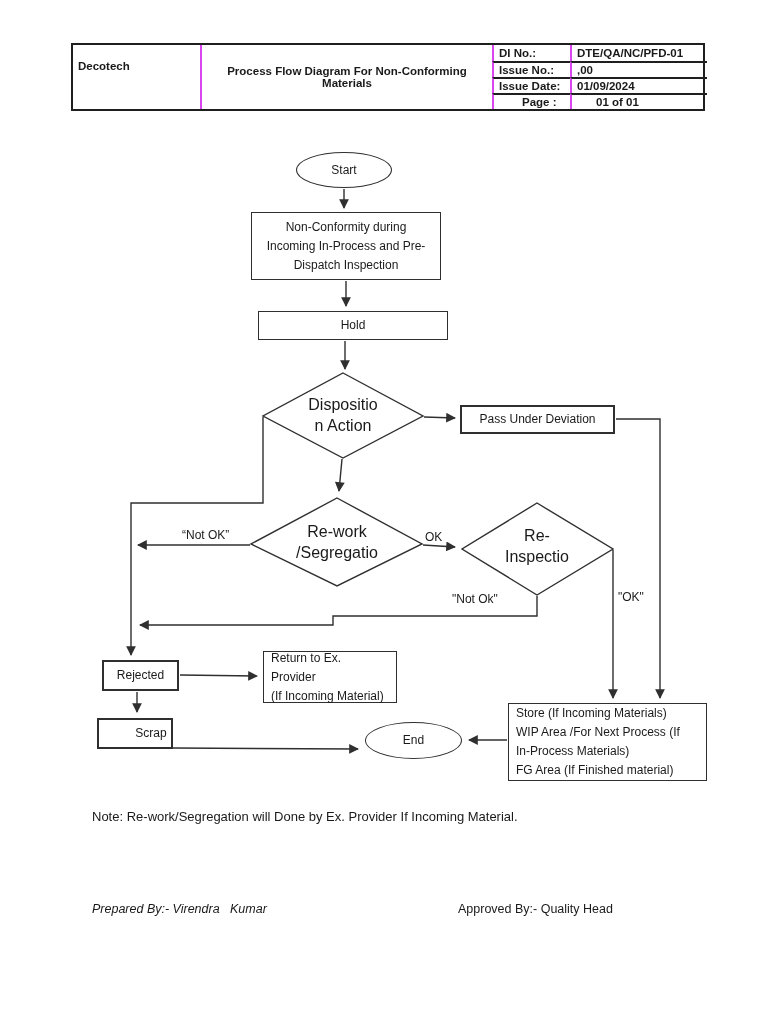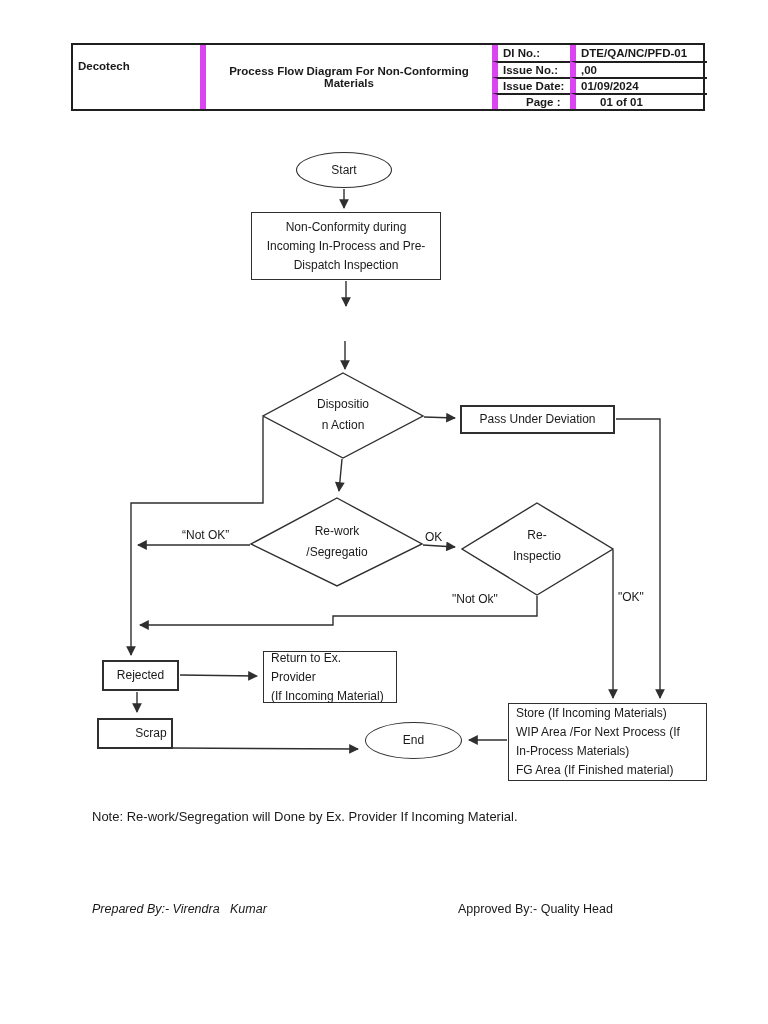--- a/index.html
+++ b/index.html
@@ -2,35 +2,35 @@
 <html><head>
 <meta charset="utf-8">
 <style>
   html,body{margin:0;padding:0;background:#e8e8e8;}
   .page{position:relative;width:768px;height:1024px;background:#ffffff;margin:0 auto;
         font-family:"Liberation Sans",sans-serif;color:#1a1a1a;overflow:hidden;}
   
   .hdr{position:absolute;left:71px;top:43px;width:634px;height:68px;display:grid;
        grid-template-columns:127px 292px 78px 137px;grid-template-rows:repeat(4,1fr);
        border:2px solid #1f1f1f;box-sizing:border-box;font-weight:bold;font-size:11.5px;background:#fff;}
-  .hcell{border-left:6px solid #d946ef;border-top:2px solid #1f1f1f;display:flex;align-items:center;
+  .hcell{border-left:2px solid #d946ef;border-top:2px solid #1f1f1f;display:flex;align-items:center;
          padding:0 5px;box-sizing:border-box;overflow:hidden;white-space:nowrap;}
   .hcell.rtop{border-top:none;}
   .hcompany{grid-column:1;grid-row:1/5;border-left:none;border-top:none;align-items:flex-start;padding-top:15px;}
   .htitle{grid-column:2;grid-row:1/5;border-top:none;justify-content:center;text-align:center;white-space:normal;
           padding:0 20px;}
   
   .cv{position:absolute;left:0;top:0;}
   .box{position:absolute;background:#fff;border:1.4px solid #2f2f2f;box-sizing:border-box;
        display:flex;flex-direction:column;align-items:center;justify-content:center;
        font-size:12px;line-height:19px;text-align:center;}
   .b2{border-width:2px;}
   .alignleft{align-items:flex-start;text-align:left;padding:0 7px;}
   .oval{border-radius:50%;}
-  .dlabel{position:absolute;font-size:12px;line-height:21px;text-align:center;color:#1a1a1a;}
+  .dlabel{position:absolute;font-size:16px;line-height:21px;text-align:center;color:#1a1a1a;}
   .flabel{position:absolute;font-size:12px;white-space:nowrap;color:#1a1a1a;}
   .note{position:absolute;left:92px;top:809px;font-size:13px;white-space:pre;}
   .sign{position:absolute;top:902px;font-size:12.5px;white-space:pre;}
 </style>
 </head>
 <body>
 
 <div class="page">
 
   <div class="hdr">
@@ -80,20 +80,23 @@
   <div class="box" style="left:251px;top:212px;width:190px;height:68px;">
     <div>Non-Conformity during</div>
     <div>Incoming In-Process and Pre-</div>
     <div>Dispatch Inspection</div>
   </div>
 
   <div class="box oval" style="left:296px;top:152px;width:96px;height:36px;">
     <div>Start</div>
   </div>
 
+  <div class="box" style="left:258px;top:311px;width:190px;height:29px;">
+    <div>Hold</div>
+  </div>
 
   <div class="box b2" style="left:460px;top:405px;width:155px;height:29px;">
     <div>Pass Under Deviation</div>
   </div>
 
   <div class="box b2" style="left:102px;top:660px;width:77px;height:31px;">
     <div>Rejected</div>
   </div>
 
   <div class="box alignleft" style="left:263px;top:651px;width:134px;height:52px;">

